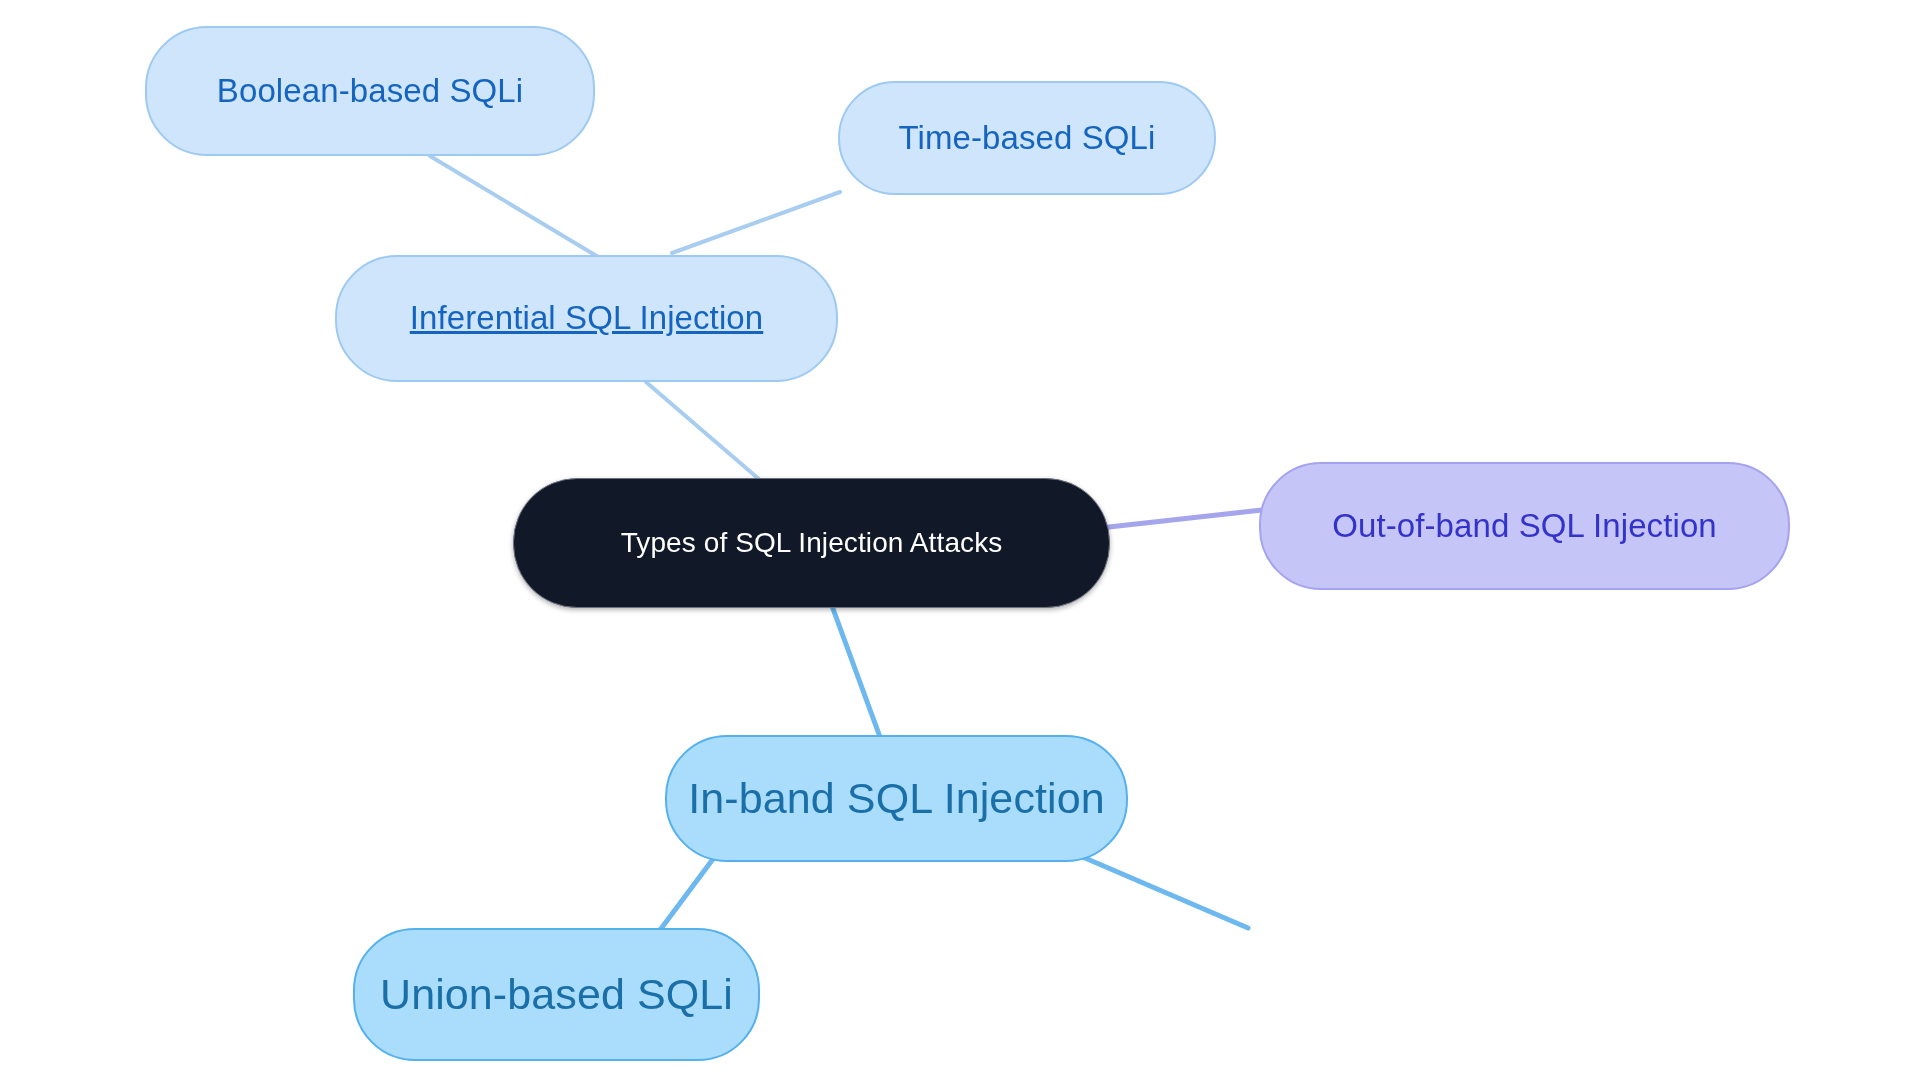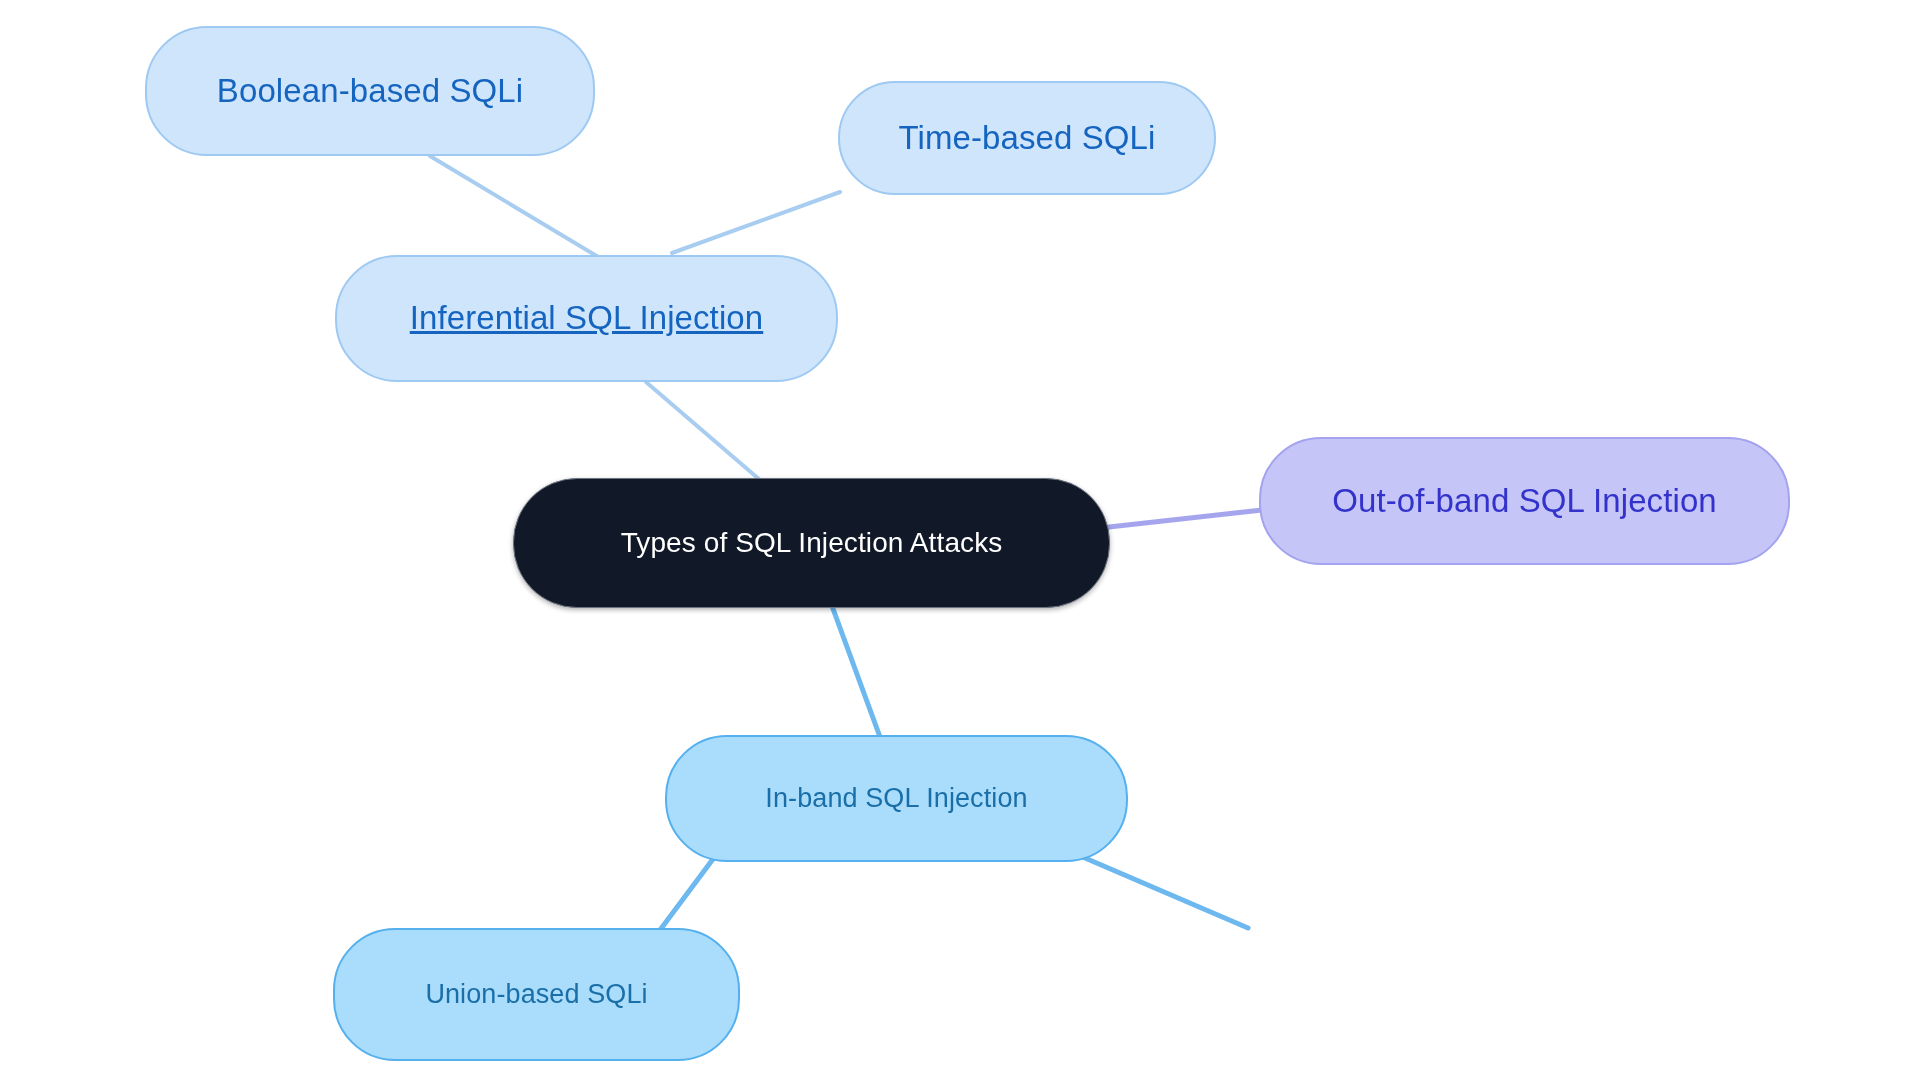--- a/index.html
+++ b/index.html
@@ -64,30 +64,31 @@
     border-radius: 62px;
     font-size: 33px;
   }
 
   
   .node.sky {
     background: #aadcfb;
     border-color: #55b0ee;
     color: #1a6fa8;
     border-radius: 62px;
-    font-size: 27px;
+    font-size: 43px;
   }
 
   
   .node.lav {
     background: #c5c5f7;
     border-color: #a3a3ef;
     color: #3333cc;
     border-radius: 62px;
     font-size: 33px;
+    margin-top: 25px;
   }
 </style>
 </head>
 <body>
 
 <div id="canvas">
 
   <svg id="edge-layer" width="1920" height="1083" viewBox="0 0 1920 1083" xmlns="http://www.w3.org/2000/svg">
 
     <line x1="430" y1="156" x2="600" y2="258" stroke="#a8cdf0" stroke-width="4" stroke-linecap="round"></line>
@@ -122,18 +123,18 @@
   </div>
 
   <div class="node lav" style="left:1259px; top:437px; width:531px; height:128px;">
     <span class="node-label">Out-of-band SQL Injection</span>
   </div>
 
   <div class="node sky" style="left:665px; top:735px; width:463px; height:127px;">
     <span class="node-label">In-band SQL Injection</span>
   </div>
 
-  <div class="node sky" style="left:333px; top:928px; width:407px; height:133px;">
+  <div class="node sky" style="left:353px; top:928px; width:407px; height:133px;">
     <span class="node-label">Union-based SQLi</span>
   </div>
 
 
 </div>
 
 </body></html>

